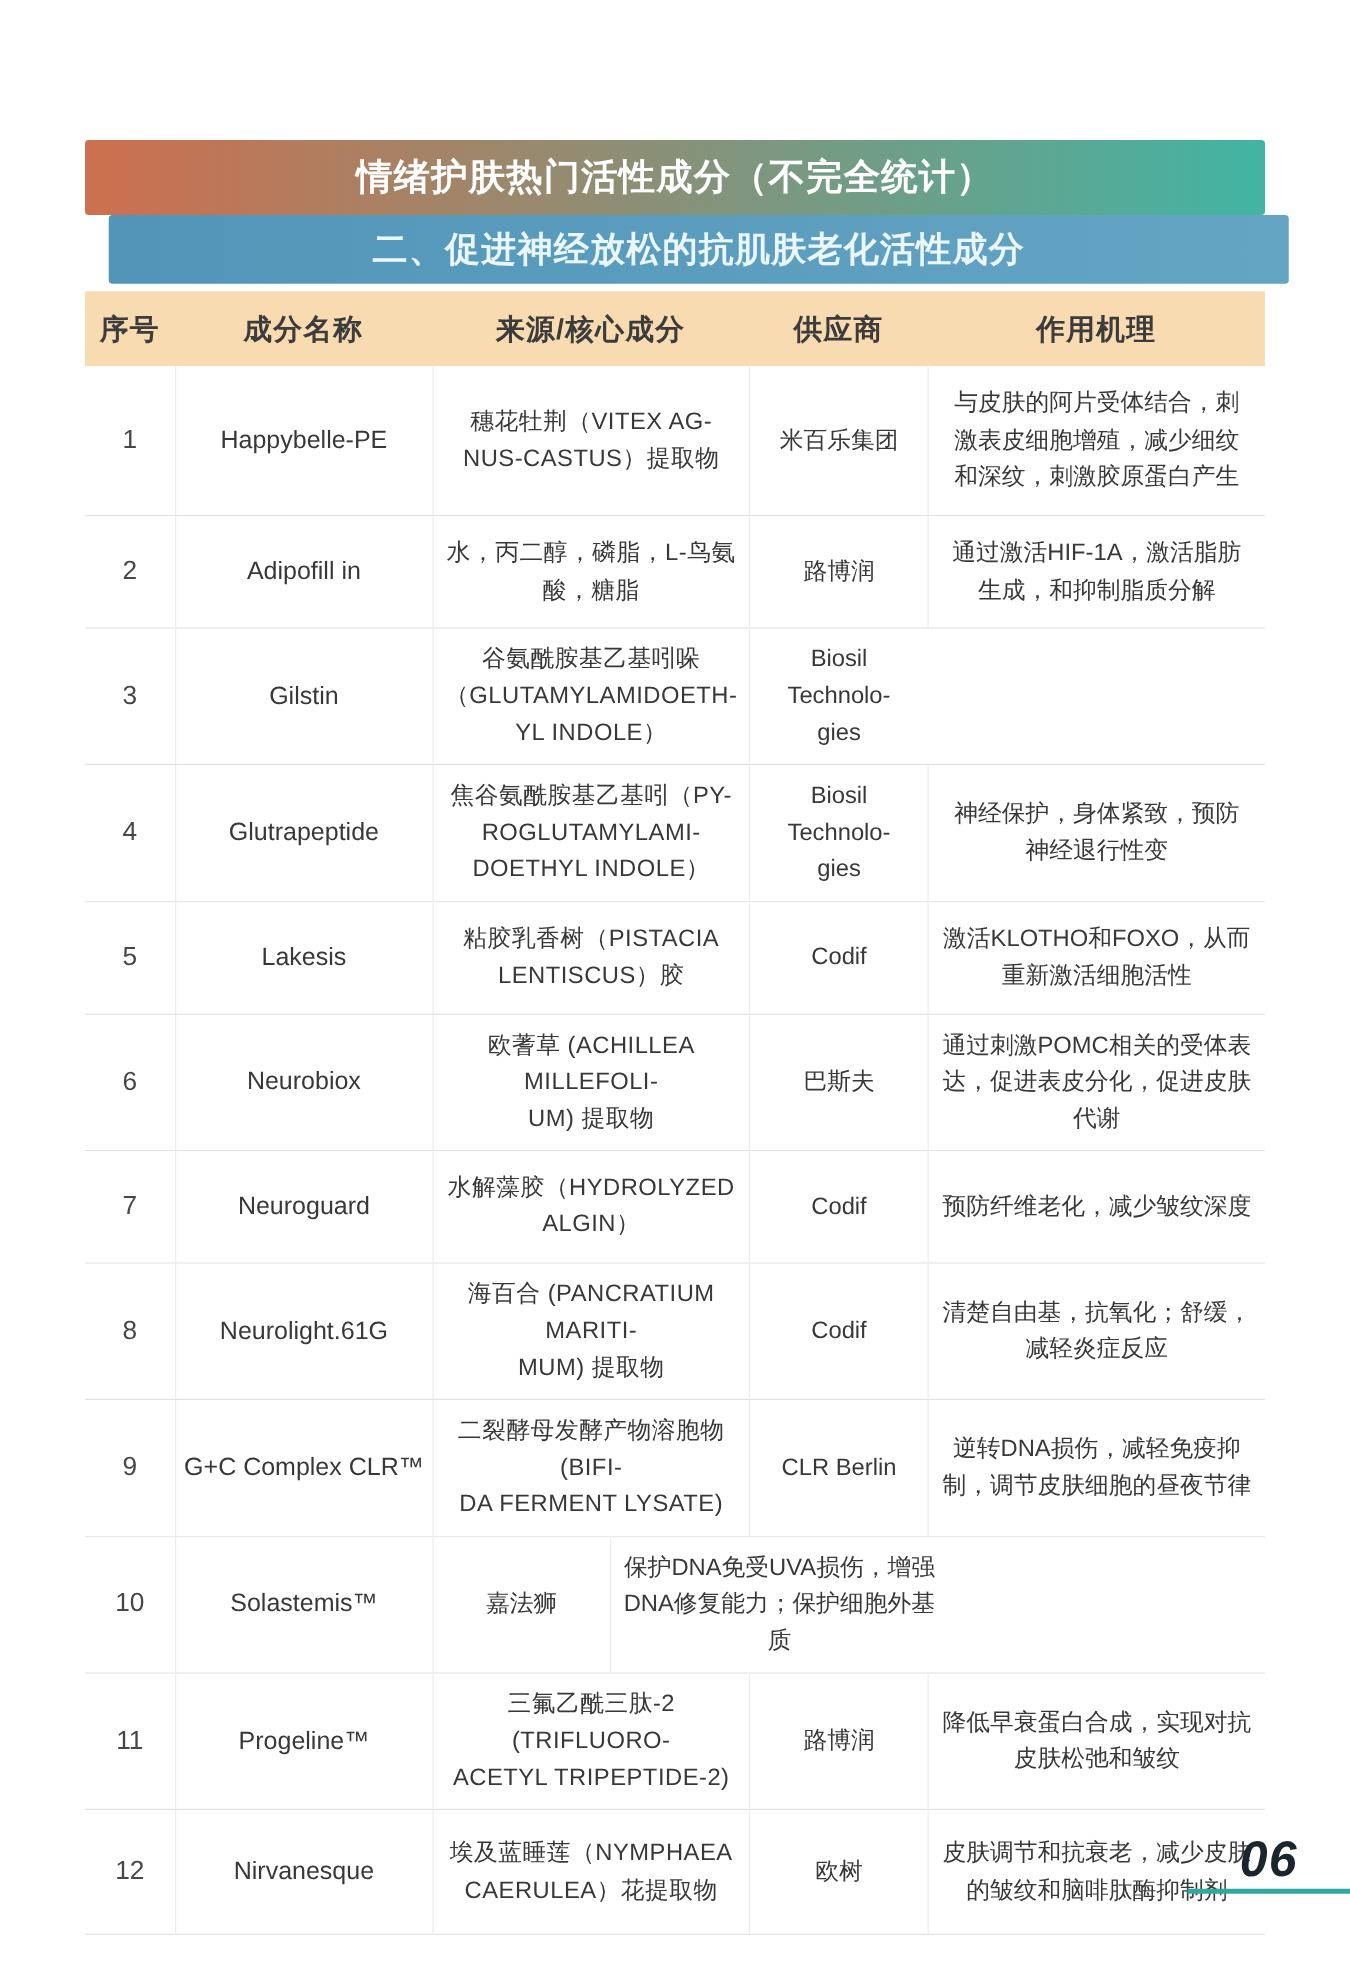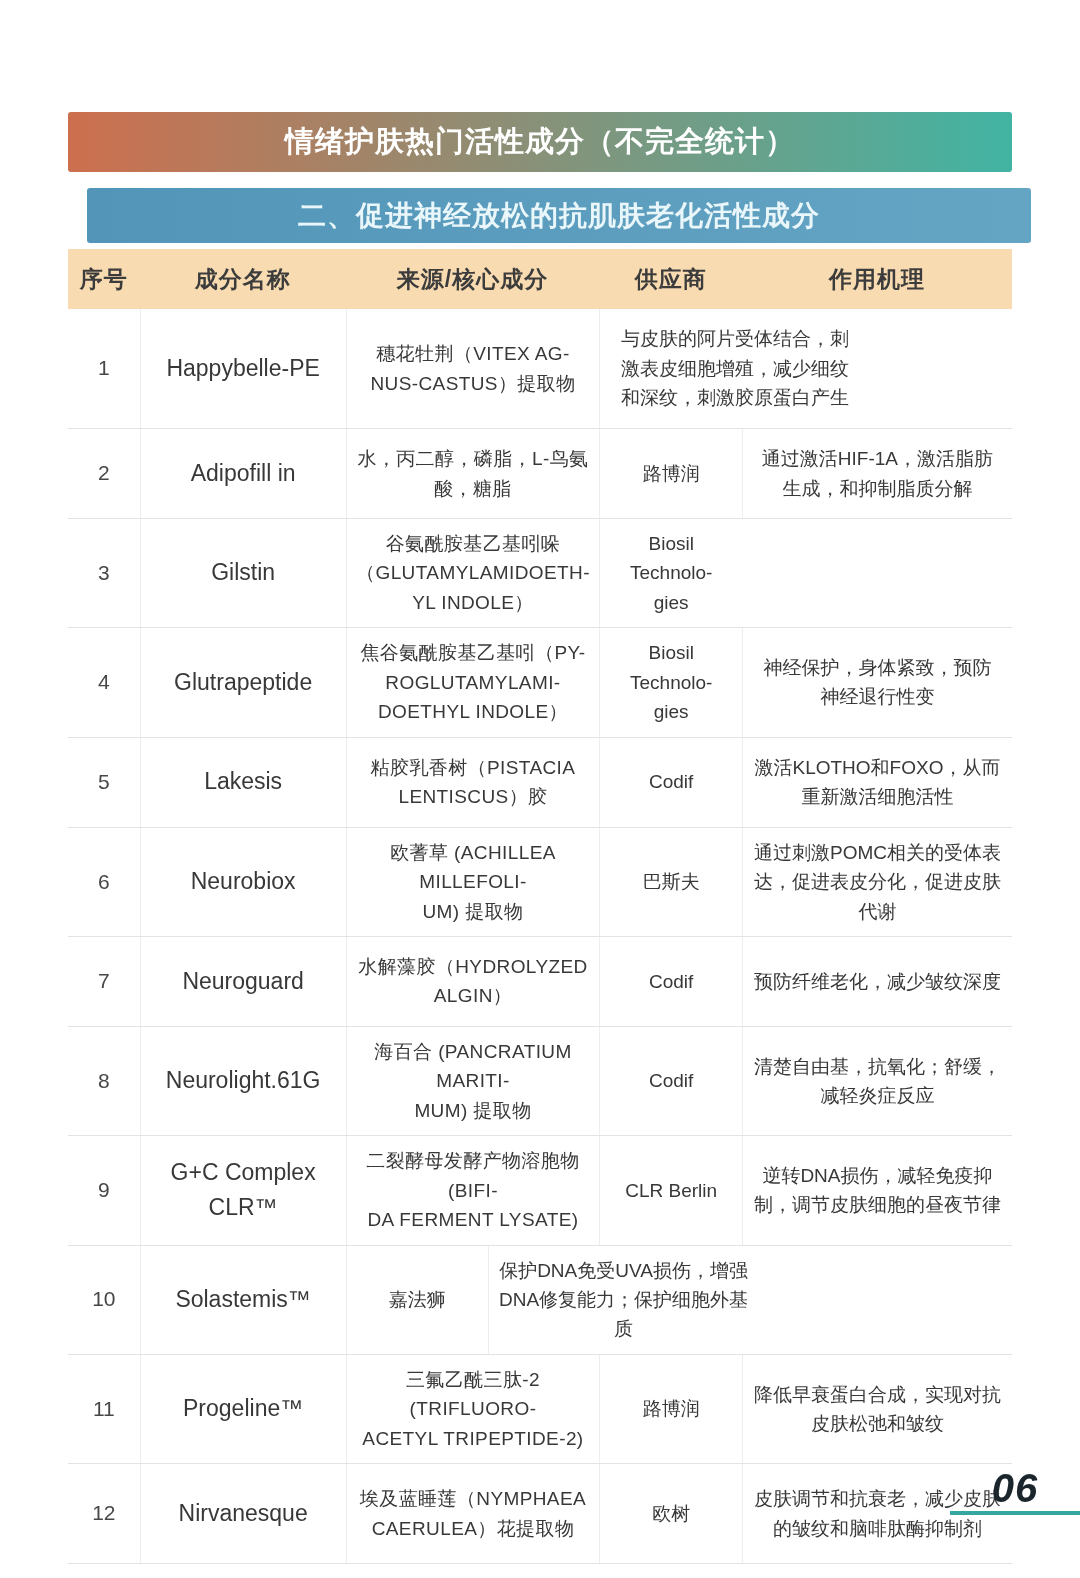--- a/index.html
+++ b/index.html
@@ -21,21 +21,21 @@
   .banner {
     width: 100%;
     display: flex;
     align-items: center;
     justify-content: center;
     border-radius: 3px;
   }
   .banner-main {
     height: 60px;
     background: linear-gradient(to right, #cd6f4e, #42b4a3);
-    margin-bottom: 16px;
+    margin-bottom: 0;
   }
   .banner-main .banner-text {
     color: #ffffff;
     font-size: 29px;
     font-weight: bold;
     letter-spacing: 1px;
   }
   .banner-section {
     height: 55px;
     background: linear-gradient(to right, #5295b8, #65a5c4);
@@ -87,21 +87,21 @@
     padding: 10px 6px;
   }
   .row .cell + .cell { border-left: 1px solid #ededed; }
   
   .c-no     { width: 7.6%;  }
   .c-name   { width: 21.8%; }
   .c-source { width: 26.9%; letter-spacing: 0.4px; }
   .c-supp   { width: 15.1%; }
   .c-mech   { width: 28.6%; }
   .cell.c-no   { font-size: 21px; color: #474747; }
-  .cell.c-name { font-size: 23px; }
+  .cell.c-name { font-size: 20px; }
   .footer-pageno {
     position: absolute;
     top: 1466px;
     right: 0;
     width: 130px;
     text-align: center;
     font-size: 40px;
     font-weight: bold;
     font-style: italic;
     color: #1a252c;
@@ -137,20 +137,21 @@
       <div class="hcell c-source">来源/核心成分</div>
       <div class="hcell c-supp">供应商</div>
       <div class="hcell c-mech">作用机理</div>
     </div>
 
     <div class="row h120">
       <div class="cell c-no">1</div>
       <div class="cell c-name">Happybelle-PE</div>
       <div class="cell c-source">穗花牡荆（VITEX AG-
 NUS-CASTUS）提取物</div>
+      <div class="cell c-supp">米百乐集团</div>
       <div class="cell c-mech">与皮肤的阿片受体结合，刺
 激表皮细胞增殖，减少细纹
 和深纹，刺激胶原蛋白产生</div>
     </div>
 
     <div class="row">
       <div class="cell c-no">2</div>
       <div class="cell c-name">Adipofill in</div>
       <div class="cell c-source">水，丙二醇，磷脂，L-鸟氨
 酸，糖脂</div>

